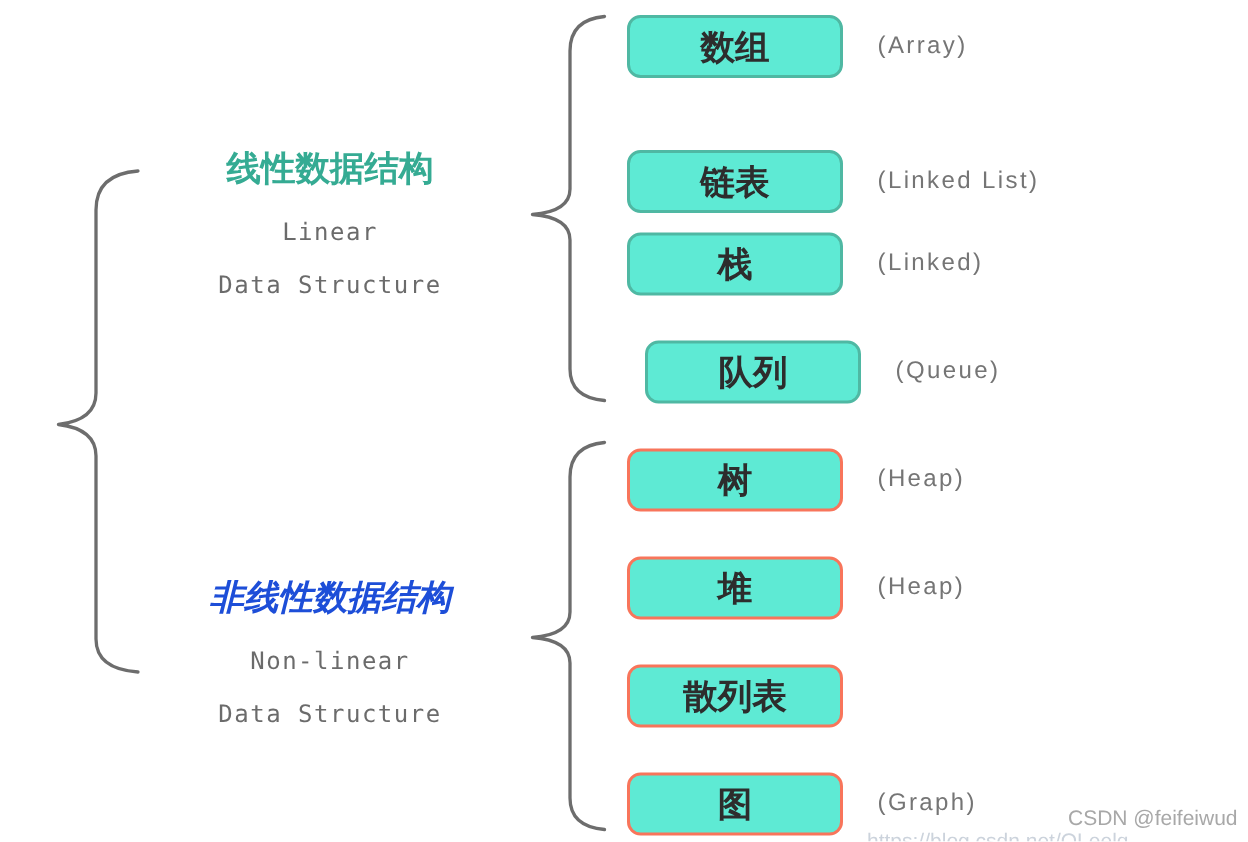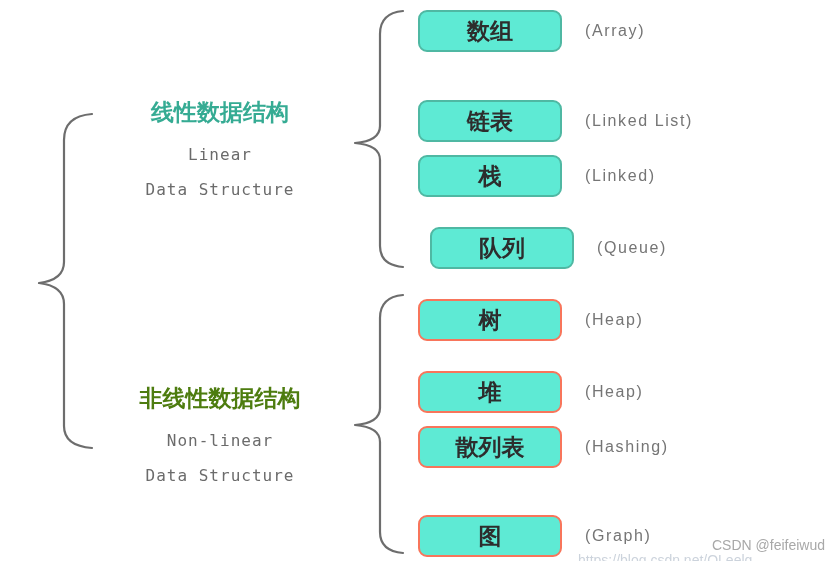--- a/index.html
+++ b/index.html
@@ -13,21 +13,21 @@
   
   #brace-layer{position:absolute;left:0;top:0;width:832px;height:561px;}
   .brace{fill:none;stroke:#6d6d6d;stroke-width:2.2;stroke-linecap:round;stroke-linejoin:round;}
 
   
   .group-title{position:absolute;left:95px;width:250px;text-align:center;}
   .group-title .zh{font-size:23px;font-weight:bold;line-height:28px;margin-bottom:11px;}
   .group-title .en{font-family:"DejaVu Sans Mono",monospace;font-size:16px;letter-spacing:1px;
                    color:#6b6b6b;line-height:35px;}
   .teal-text{color:#35ab93;}
-  .orange-text{color:#4d7c0f;}
+  .orange-text{color:#1d4ed8;font-style:italic;}
 
   
   .item-row{position:absolute;left:418px;display:flex;align-items:center;}
   .item-box{
     box-sizing:border-box;width:144px;height:42px;border-radius:9px;
     display:flex;align-items:center;justify-content:center;background:#5eead4;
     font-size:23px;font-weight:bold;color:#2d2d2d;
   }
   .teal-box{border:2px solid #4fb8a3;}
   .orange-box{border:2px solid #f8755b;}
@@ -81,23 +81,22 @@
   </div>
 
   <div class="item-row" style="top:299px;">
     <div class="item-box orange-box">树</div>
     <div class="item-label">(Heap)</div>
   </div>
   <div class="item-row" style="top:371px;">
     <div class="item-box orange-box">堆</div>
     <div class="item-label">(Heap)</div>
   </div>
-  <div class="item-row" style="top:426px;">
+  <div class="item-row" style="top:443px;flex-direction:column;">
     <div class="item-box orange-box">散列表</div>
-    <div class="item-label">(Hashing)</div>
   </div>
   <div class="item-row" style="top:515px;">
     <div class="item-box orange-box">图</div>
     <div class="item-label">(Graph)</div>
   </div>
 
   <div id="wm-credit">CSDN @feifeiwud</div>
   <div id="wm-url">https://blog.csdn.net/QLeelq</div>
 
 </div>

